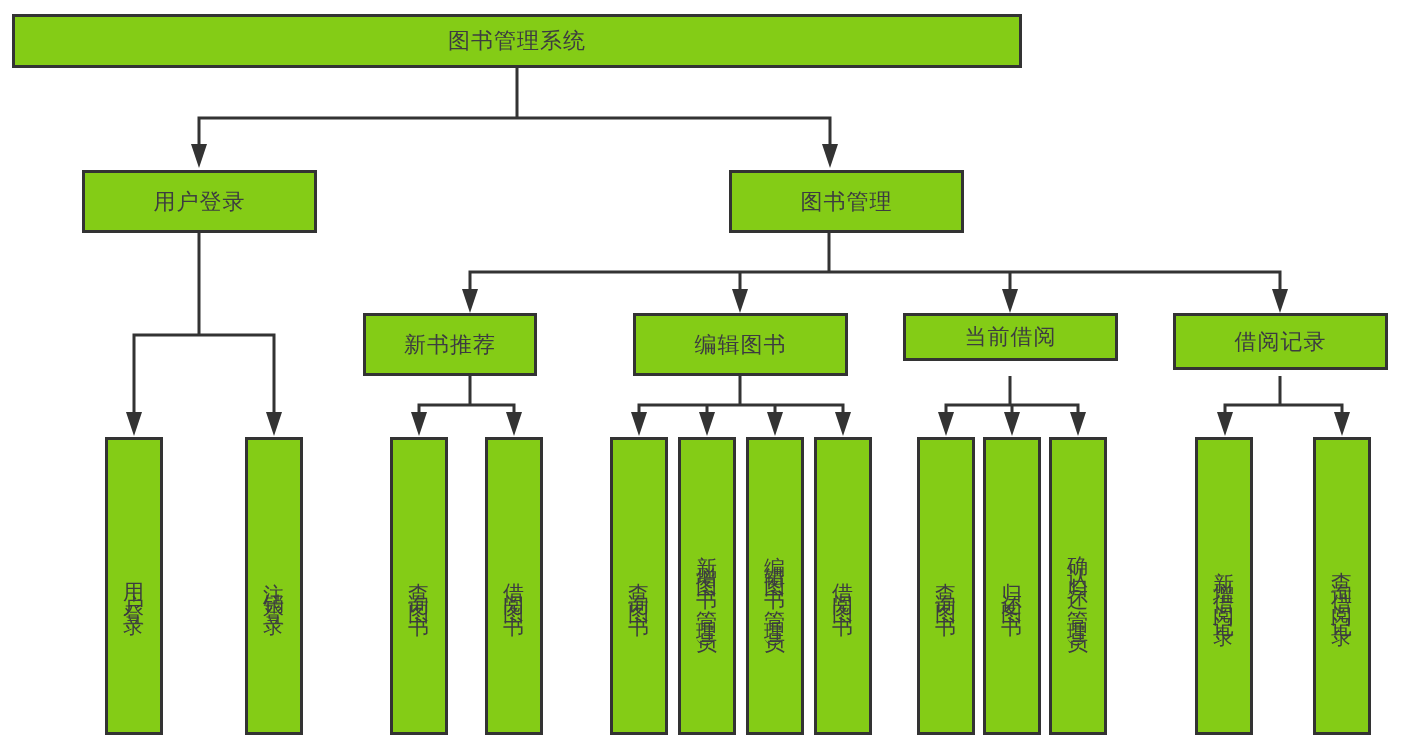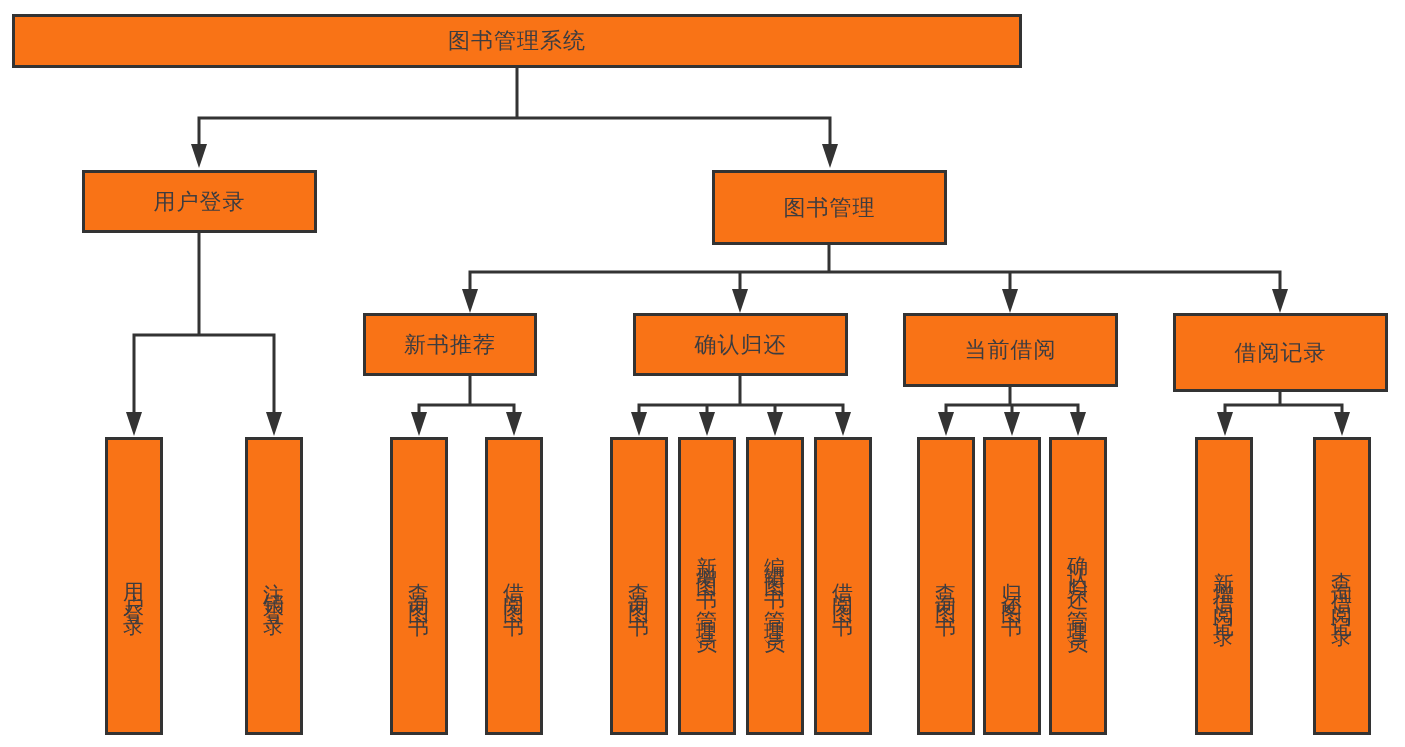--- a/index.html
+++ b/index.html
@@ -13,21 +13,21 @@
   }
   .wires {
     position: absolute;
     left: 0; top: 0;
     width: 1405px; height: 747px;
   }
   .box {
     position: absolute;
     box-sizing: border-box;
     border: 3px solid #333333;
-    background: #f97316;
+    background: #84cc16;
     display: flex;
     align-items: center;
     justify-content: center;
     color: #3c3c40;
     z-index: 2;
   }
   .hbox {
     font-size: 22px;
     letter-spacing: 1px;
     white-space: nowrap;
@@ -89,26 +89,26 @@
       <polygon points="1004,412 1020,412 1012,436"></polygon>
       <polygon points="1070,412 1086,412 1078,436"></polygon>
       <polygon points="1217,412 1233,412 1225,436"></polygon>
       <polygon points="1334,412 1350,412 1342,436"></polygon>
     </g>
   </svg>
 
   <div class="box hbox" style="left:12px; top:14px; width:1010px; height:54px;">图书管理系统</div>
 
   <div class="box hbox" style="left:82px; top:170px; width:235px; height:63px;">用户登录</div>
-  <div class="box hbox" style="left:712px; top:170px; width:235px; height:75px;">图书管理</div>
+  <div class="box hbox" style="left:729px; top:170px; width:235px; height:63px;">图书管理</div>
 
   <div class="box hbox" style="left:363px; top:313px; width:174px; height:63px;">新书推荐</div>
-  <div class="box hbox" style="left:633px; top:313px; width:215px; height:63px;">确认归还</div>
-  <div class="box hbox" style="left:903px; top:313px; width:215px; height:74px;">当前借阅</div>
-  <div class="box hbox" style="left:1173px; top:313px; width:215px; height:79px;">借阅记录</div>
+  <div class="box hbox" style="left:633px; top:313px; width:215px; height:63px;">编辑图书</div>
+  <div class="box hbox" style="left:903px; top:313px; width:215px; height:48px;">当前借阅</div>
+  <div class="box hbox" style="left:1173px; top:313px; width:215px; height:57px;">借阅记录</div>
 
   <div class="box vbox" style="left:105px;">用户登录</div>
   <div class="box vbox" style="left:245px;">注销登录</div>
 
   <div class="box vbox" style="left:390px;">查询图书</div>
   <div class="box vbox" style="left:485px;">借阅图书</div>
 
   <div class="box vbox" style="left:610px;">查询图书</div>
   <div class="box vbox" style="left:678px;">新增图书（管理员）</div>
   <div class="box vbox" style="left:746px;">编辑图书（管理员）</div>

